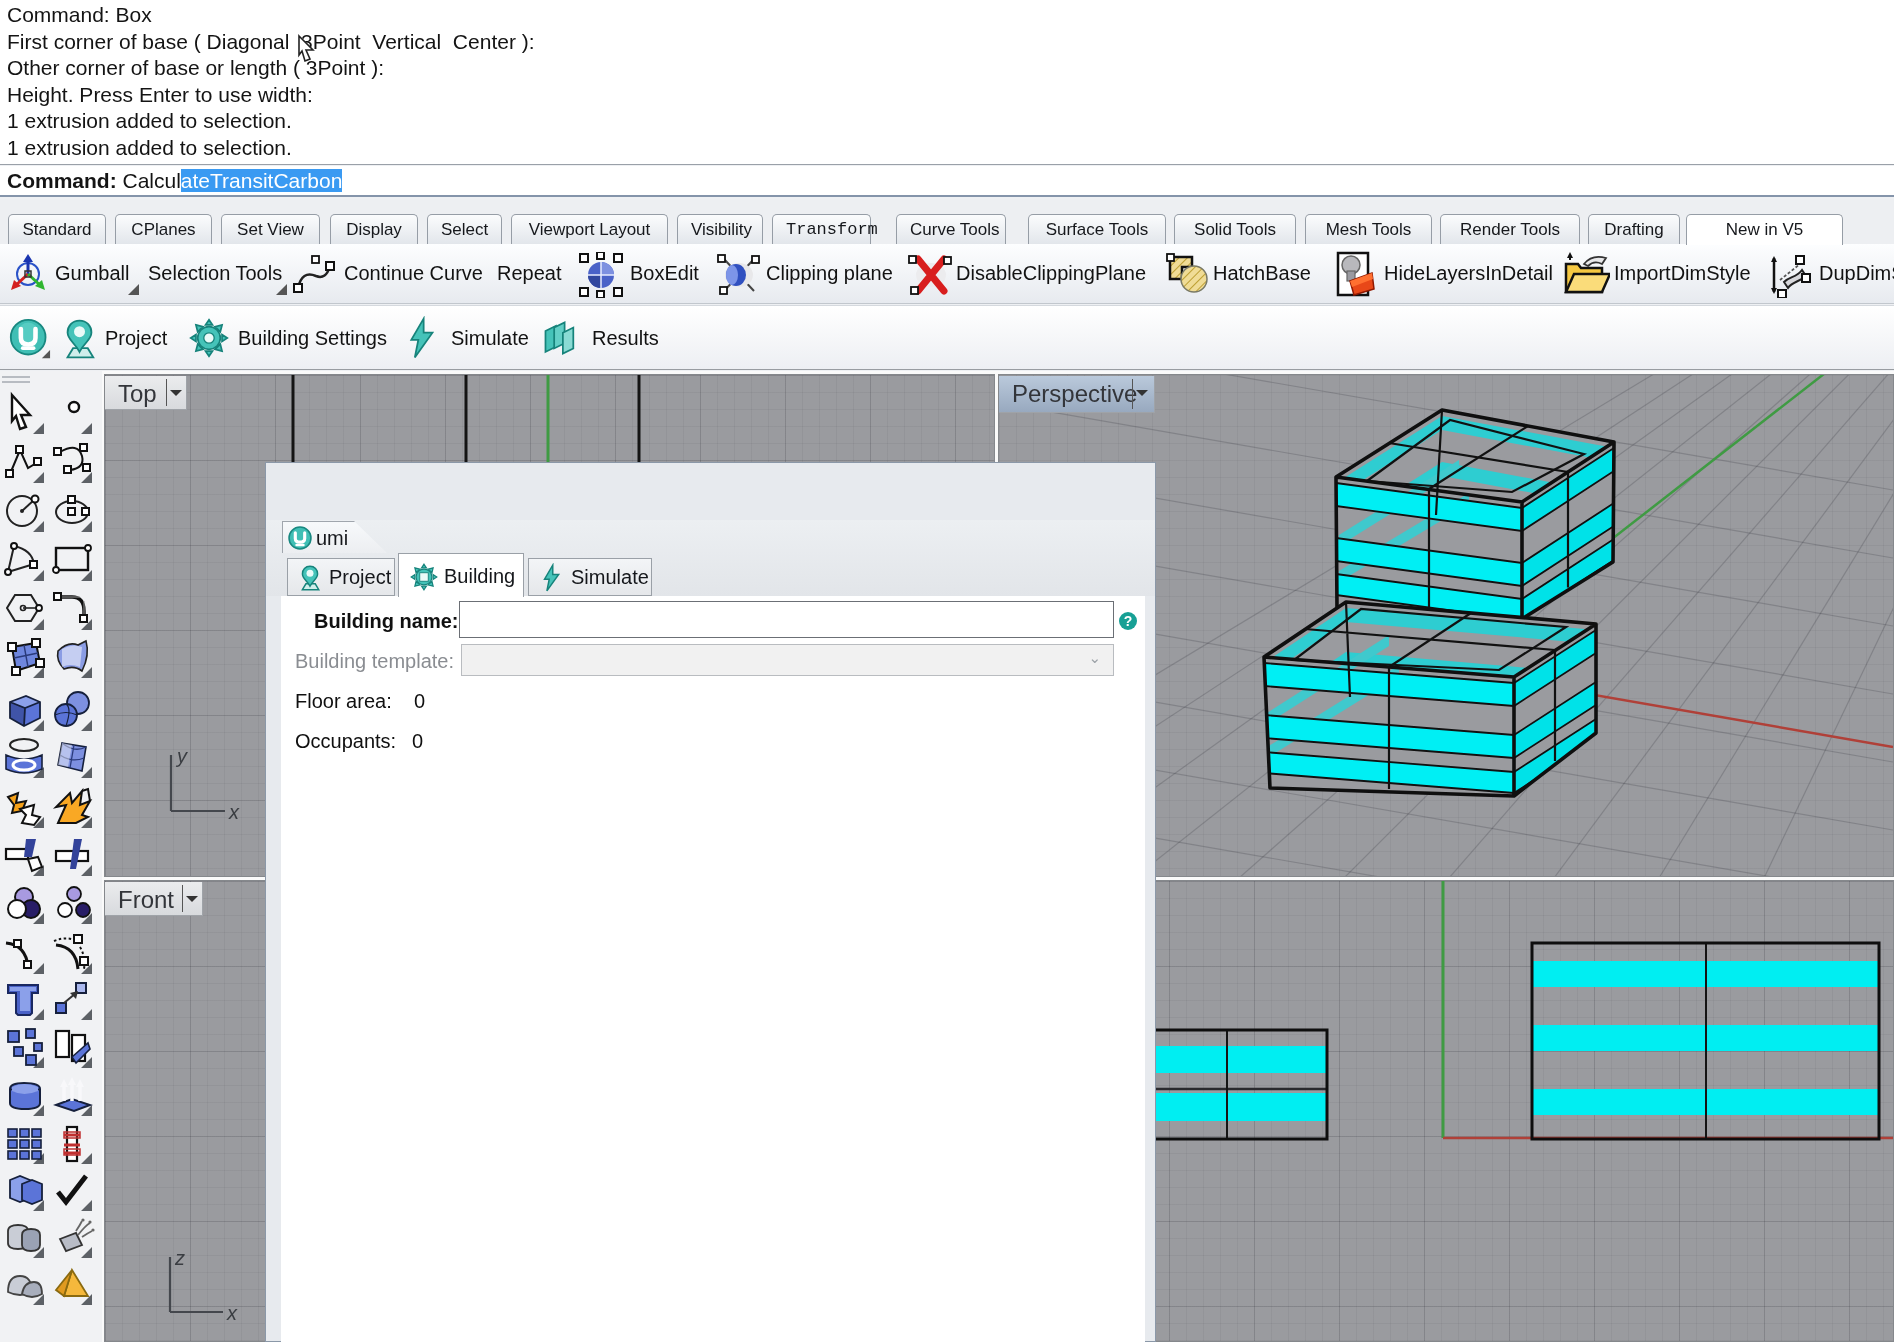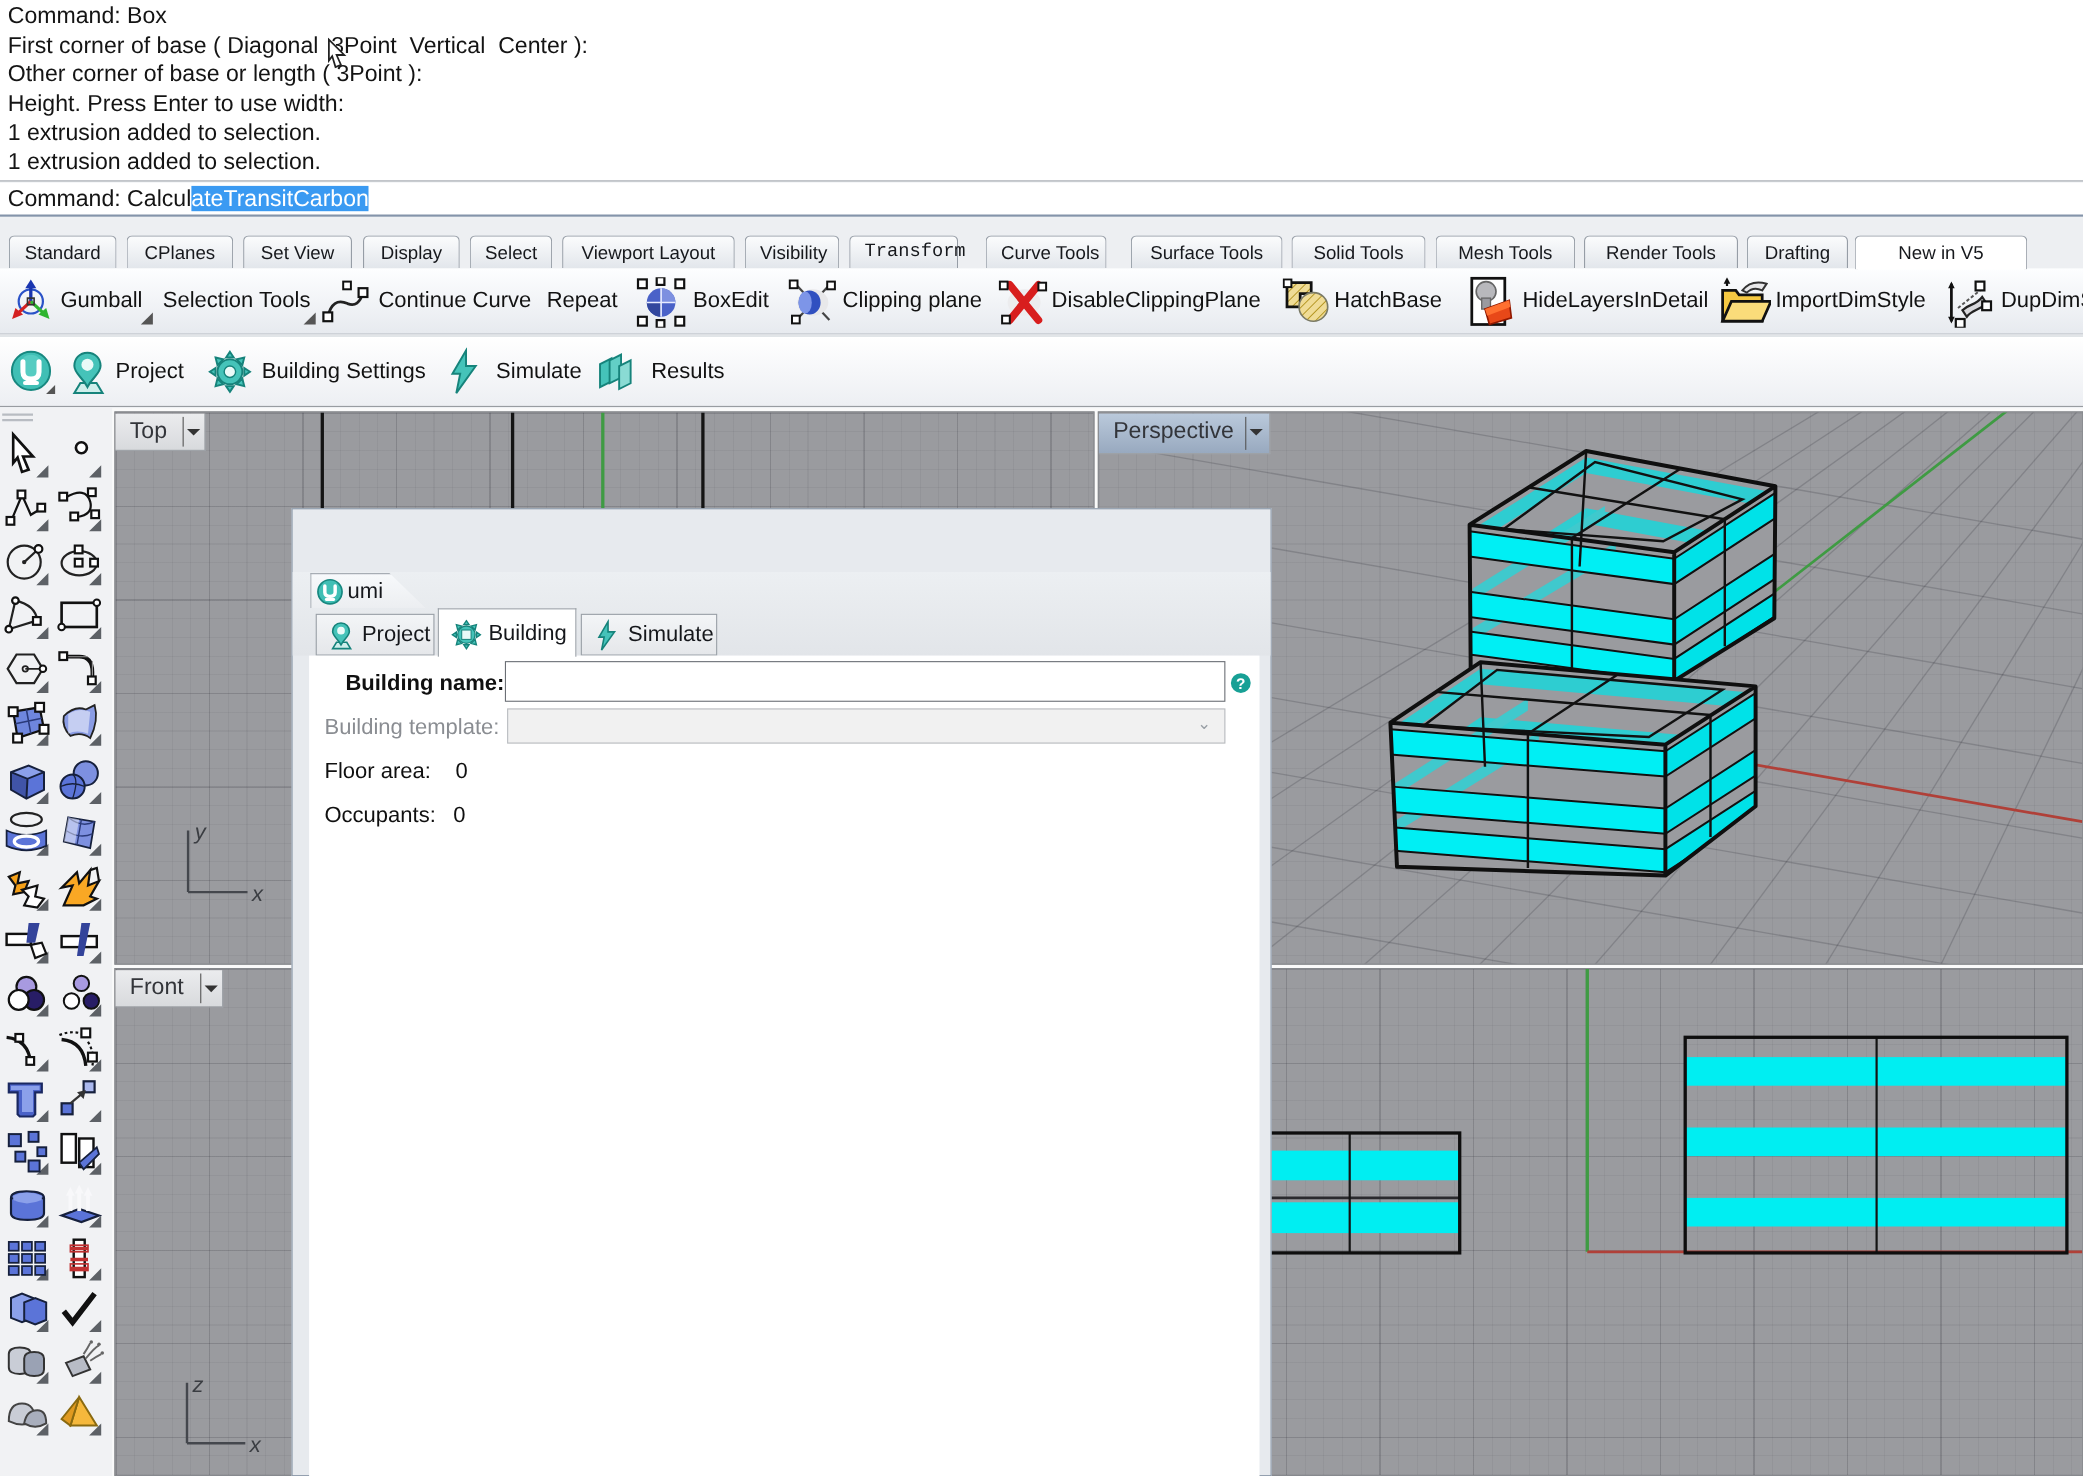--- a/index.html
+++ b/index.html
@@ -5,21 +5,21 @@
 * { margin:0; padding:0; box-sizing:border-box; }
 html,body { width:1894px; height:1342px; overflow:hidden; font-family:"Liberation Sans", sans-serif; background:#eef0f3; }
 #root { position:absolute; left:0; top:0; width:1894px; height:1342px; }
 .abs { position:absolute; }
 
 
 #cmdhist { left:0; top:0; width:1894px; height:165px; background:#fff; border-bottom:1px solid #9aa0a8;
   font-size:21px; line-height:26.6px; color:#141414; padding:2px 0 0 7px; white-space:pre; }
 #cmdline { left:0; top:166px; width:1894px; height:31px; background:#fff; font-size:21px; color:#141414;
   padding:3px 0 0 7px; white-space:pre; border-bottom:2px solid #8494aa; }
-#cmdline b { font-weight:normal; }
+#cmdline b { font-weight:bold; }
 #cmdline .sel { background:#3a9af2; color:#fff; }
 
 
 #tabbar { left:0; top:199px; width:1894px; height:45px; background:#edeff2; }
 .mtab { position:absolute; top:15px; height:30px; font-size:17px; color:#16181c;
   background:linear-gradient(#fbfcfd,#e2e6eb); border:1px solid #969da6; border-bottom:none;
   border-radius:5px 5px 0 0; padding:5px 13px 0 13px; white-space:nowrap; }
 .mtab.active { background:#fff; height:31px; z-index:3; }
 
 
@@ -47,21 +47,21 @@
    repeating-linear-gradient(to bottom, rgba(20,20,30,.05) 0 1px, transparent 1px 17px);
   border:1px solid #85888c; }
 #vp-top   { left:2px;  top:3px;   width:891px; height:503px; }
 #vp-persp { left:896px; top:3px;  width:896px; height:503px;
   background-image:
    repeating-linear-gradient(to right, rgba(20,20,30,.05) 0 1px, transparent 1px 17px),
    repeating-linear-gradient(to bottom, rgba(20,20,30,.05) 0 1px, transparent 1px 17px); }
 #vp-front { left:2px;  top:509px; width:891px; height:462px; }
 #vp-right { left:896px; top:509px; width:896px; height:462px; }
 .vplabel { position:absolute; left:0; top:1px; height:34px; background:linear-gradient(#ebecee,#d8dadd);
-  border-right:1px solid #9fa3a8; border-bottom:1px solid #9fa3a8; color:#33353a; font-size:21px;
+  border-right:1px solid #9fa3a8; border-bottom:1px solid #9fa3a8; color:#33353a; font-size:24px;
   padding:4px 0 0 13px; }
 .vplabel .sep { position:absolute; top:3px; bottom:3px; width:1px; background:#555; }
 .vplabel .arr { position:absolute; top:14px; width:0; height:0; border:6px solid transparent; border-top-color:#333; }
 #lab-persp { background:linear-gradient(#bac9db,#98a9bf); }
 
 
 #dialog { left:265px; top:462px; width:891px; height:880px; background:#e7eaee; border:1px solid #8b98a8; z-index:10; }
 #dlg-title { position:absolute; left:0; top:0; width:889px; height:56px; background:linear-gradient(#eff5fb,#dae7f5);
   border-bottom:1px solid #93a2b5; }
 #dlg-title .t { position:absolute; left:21px; top:15px; font-size:20px; font-weight:bold; color:#10121a; }

